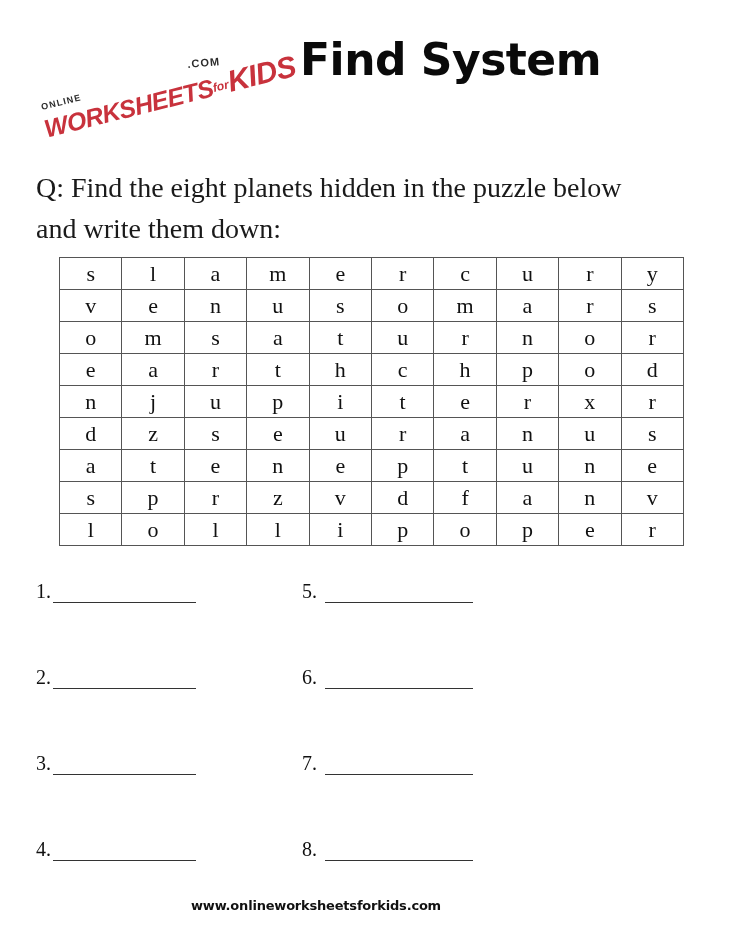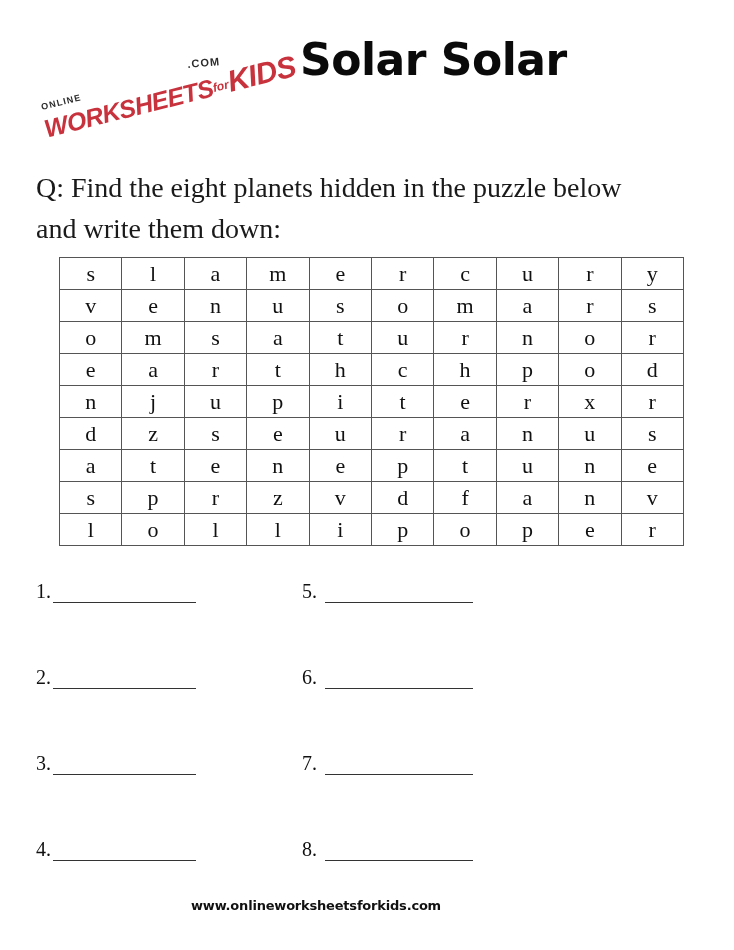--- a/index.html
+++ b/index.html
@@ -171,21 +171,21 @@
 <body>
 
 <div class="logo-wrap">
   <div class="logo-sticker">
     <span class="logo-online">ONLINE</span>
     <span class="logo-main"><span>WORKSHEETS</span><span class="logo-for">for</span><span class="logo-kids">KIDS</span></span>
     <span class="logo-com">.COM</span>
   </div>
 </div>
 
-<div class="page-title">Solar Solar</div>
+<div class="page-title">Find System</div>
 
 <div class="question">Q: Find the eight planets hidden in the puzzle below and write them down:</div>
 
 <table class="puzzle-grid">
   <tbody>
       <tr>
         <td>s</td>
         <td>l</td>
         <td>a</td>
         <td>m</td>

